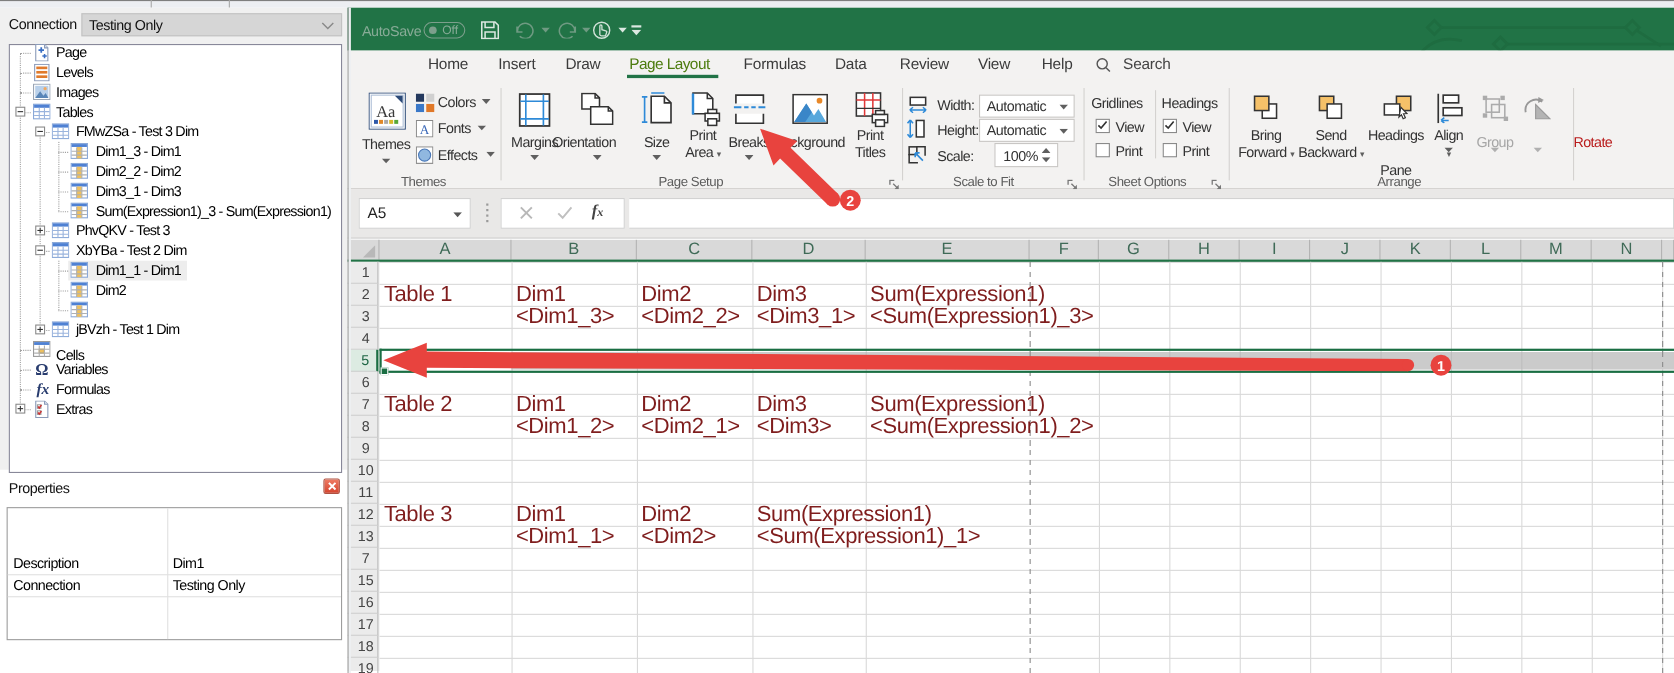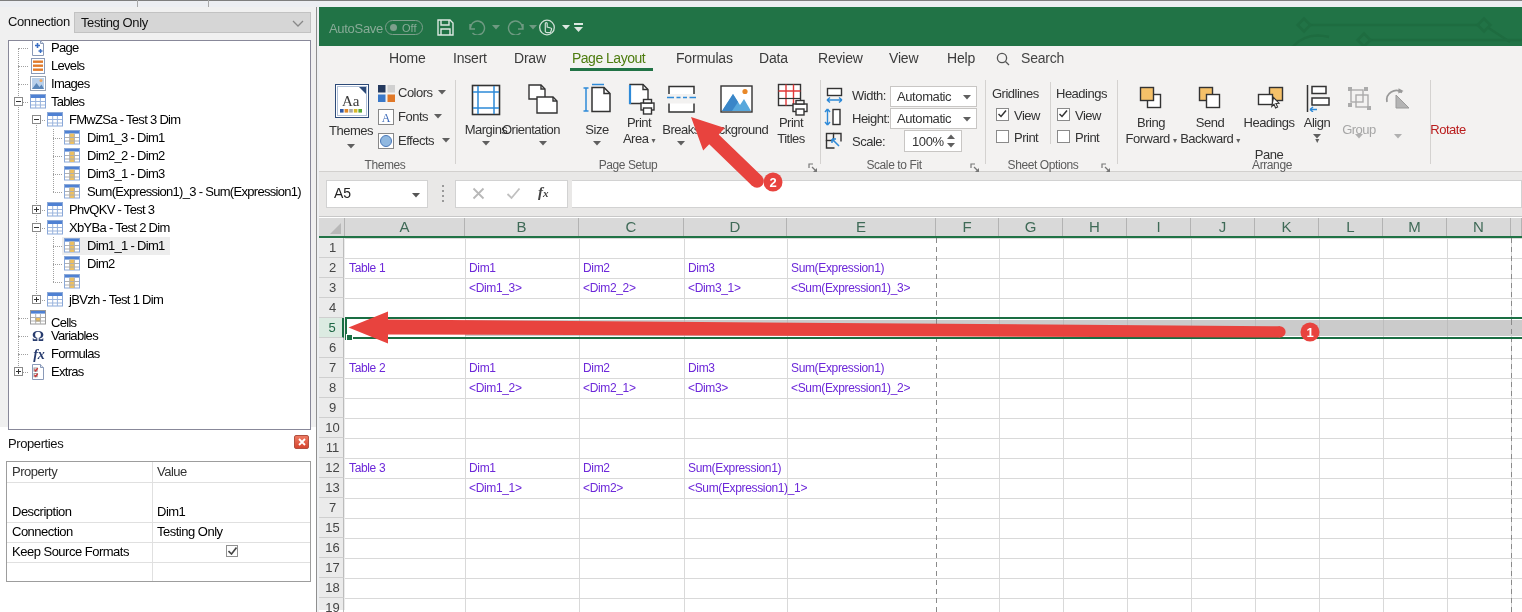--- a/index.html
+++ b/index.html
@@ -35,21 +35,21 @@
 #fbar{left:0;top:165px;width:1206px;height:45px;background:#e9e8e7;border-bottom:1px solid #c8c8c8;box-sizing:border-box;}
 .wbox{position:absolute;background:#fff;border:1px solid #d2d2d2;box-sizing:border-box;}
 
 #sheet{left:0;top:210px;width:1206px;height:395px;background:#fff;}
 #colhdr{left:0;top:1px;width:1206px;height:21px;background:#d9d9d9;}
 .ch{position:absolute;top:0;height:17.5px;line-height:18px;text-align:center;font-size:15px;color:#3f6a57;border-right:1px solid #b3b3b3;box-sizing:border-box;}
 #rowhdrs{left:0;top:20.5px;width:29px;height:372px;background:#ebebeb;}
 .rh{position:absolute;left:0;width:28px;text-indent:6px;height:20px;line-height:20px;text-align:center;font-size:13px;color:#454545;border-right:1px solid #bcbcbc;border-bottom:1px solid #cfcfcf;box-sizing:border-box;}
 .gv{position:absolute;top:20.5px;width:1px;background:#d9d9d9;}
 .gh{position:absolute;left:29px;height:1px;background:#d9d9d9;}
-.cell{position:absolute;font-size:12px;letter-spacing:-0.35px;color:#6d28d9;height:20px;line-height:20px;}
+.cell{position:absolute;font-size:20px;letter-spacing:-0.35px;color:#7f1d1d;height:20px;line-height:20px;}
 svg{display:block;}
 </style></head>
 <body>
 <div class="abs" id="topstrip"></div>
 <div class="abs tsline" style="left:137px"></div>
 <div class="abs tsline" style="left:208px"></div>
 
 <div class="abs" id="lpanel">
 <div class="abs" style="left:0;top:420px;width:316px;height:185px;background:#fff"></div>
   <div class="abs txt" id="conlabel">Connection</div>
@@ -261,38 +261,27 @@
         </svg>
       </div>
 <div class="abs ti txt" style="left:51px;top:363px">Extras</div>
 </div>
   <div class="abs txt" id="prophdr">Properties</div>
 <div class="abs" style="left:294px;top:428px;width:15px;height:14px;background:linear-gradient(#ee7a62,#d6452f);border:1px solid #b05040;border-radius:2px;box-sizing:border-box"></div>
 <svg class="abs" style="left:298px;top:431px" width="8" height="8">
       <path d="M1 1 L7 7 M7 1 L1 7" stroke="#fff" stroke-width="1.8"></path>
     </svg>
   <div class="abs" id="propgrid">
-    <div class="pr" style="top:0">
-        <span class="pc txt" style="left:5px;color:#333">Property</span>
-        <span class="pc txt" style="left:150px;color:#333">Value</span>
-      </div>
     <div class="pr" style="top:40px">
         <span class="pc txt" style="left:5px">Description</span>
         <span class="pc txt" style="left:150px">Dim1</span>
       </div>
     <div class="pr" style="top:60px">
         <span class="pc txt" style="left:5px">Connection</span>
         <span class="pc txt" style="left:150px">Testing Only</span>
-      </div>
-    <div class="pr" style="top:80px">
-        <span class="pc txt" style="left:5px">Keep Source Formats</span>
-        <div class="abs" style="left:219px;top:3px;width:12px;height:12px;background:#fdfdfd;border:1px solid #909090;box-sizing:border-box"></div>
-<svg class="abs" style="left:221px;top:5px" width="9" height="8">
-          <path d="M0.5 4 L3.5 7 L8.5 0.5" stroke="#444" stroke-width="1.6" fill="none"></path>
-        </svg>
       </div>
     <div class="abs" style="left:145px;top:0;width:1px;height:119px;background:#e0e0e0"></div>
   </div>
 </div>
 
 <div class="abs" id="xl">
 <div class="abs" style="left:0;top:0;width:1px;height:605px;background:#8f8f8f;z-index:40"></div>
 <div class="abs" style="left:1px;top:0;width:2px;height:605px;background:#eef0f2;z-index:40"></div>
   <div class="abs" id="titlebar">
 <svg class="abs" style="left:880px;top:0" width="326" height="39" viewBox="0 0 326 39">

